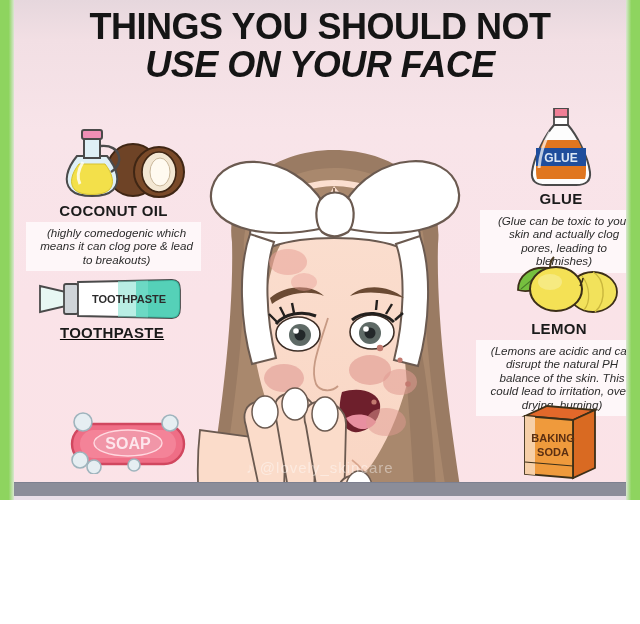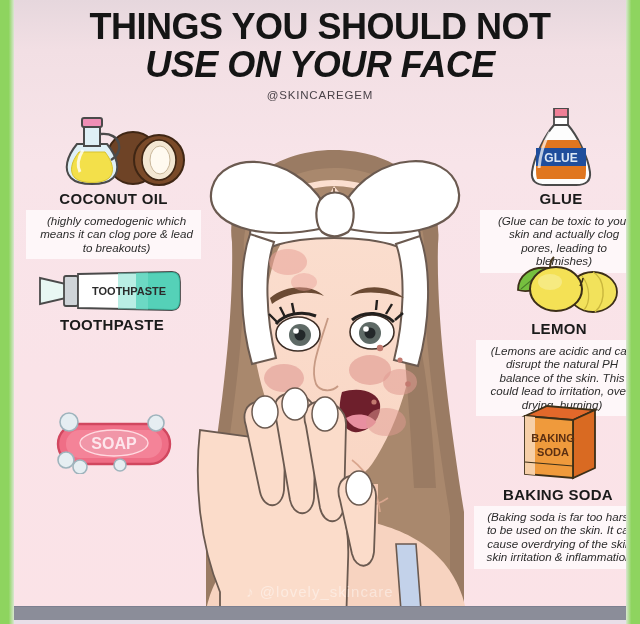--- a/index.html
+++ b/index.html
@@ -1,20 +1,20 @@
 <!DOCTYPE html>
 <html><head>
 <meta charset="utf-8">
 <style>
   html,body{margin:0;padding:0;background:#fff;}
   body{font-family:"Liberation Sans", sans-serif;}
 
   #screen{
     position:relative;
-    width:640px;height:624px;
+    width:640px;height:500px;
     overflow:hidden;
     background:#efe0e4;
   }
 
   
   .edge{position:absolute;top:0;bottom:0;width:14px;z-index:40;}
   .edge.left{left:0;background:linear-gradient(90deg,#8ed45f 0%,#8ed45f 62%,#d9e7d0 100%);}
   .edge.right{right:0;background:linear-gradient(270deg,#8ed45f 0%,#8ed45f 62%,#d9e7d0 100%);}
 
   
@@ -55,23 +55,23 @@
     font-style:italic;
     font-size:11.6px;
     line-height:13.4px;
     color:#2c2c2c;
     text-align:center;
     padding:4px 6px 5px 12px;
   }
   .art{height:78px;display:flex;align-items:flex-end;justify-content:center;}
 
   
-  #it-coconut{left:12px;top:116px;width:175px;}
-  #it-toothpaste{left:8px;top:262px;width:180px;}
-  #it-soap{left:6px;top:412px;width:188px;}
+  #it-coconut{left:12px;top:128px;width:175px;}
+  #it-toothpaste{left:8px;top:270px;width:180px;text-decoration:underline;}
+  #it-soap{left:20px;top:412px;width:188px;}
   
   #it-glue{left:466px;top:108px;width:162px;}
   #it-lemon{left:462px;top:256px;width:166px;}
   #it-baking{left:460px;top:404px;width:168px;}
 
   #it-coconut .art{height:72px;}
   #it-toothpaste .art{height:52px;}
   #it-soap .art{height:62px;}
   #it-glue .art{height:80px;}
   #it-lemon .art{height:62px;}
@@ -109,21 +109,20 @@
 
   <div class="edge left"></div>
   <div class="edge right"></div>
 
   <div class="canvas">
 
     <div class="title">
       <span>THINGS YOU SHOULD NOT</span>
       <span class="l2">USE ON YOUR FACE</span>
     </div>
-    <div class="handle">@SKINCAREGEM</div>
 
     <svg class="girl" viewBox="0 0 340 532">
       <defs>
         <linearGradient id="skin" x1="0" y1="0" x2="0" y2="1">
           <stop offset="0" stop-color="#fbdfd0"></stop>
           <stop offset="1" stop-color="#f9d6c4"></stop>
         </linearGradient>
       </defs>
 
       <path d="M68 150 C60 95 110 58 170 58 C232 58 280 96 274 152

